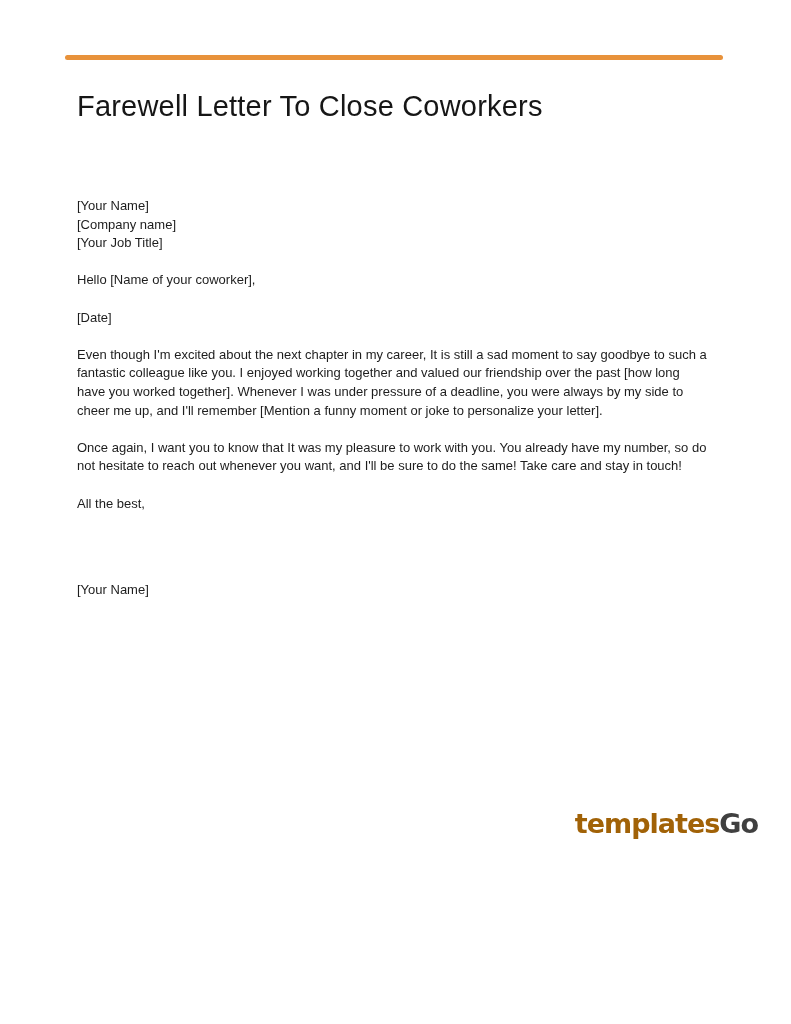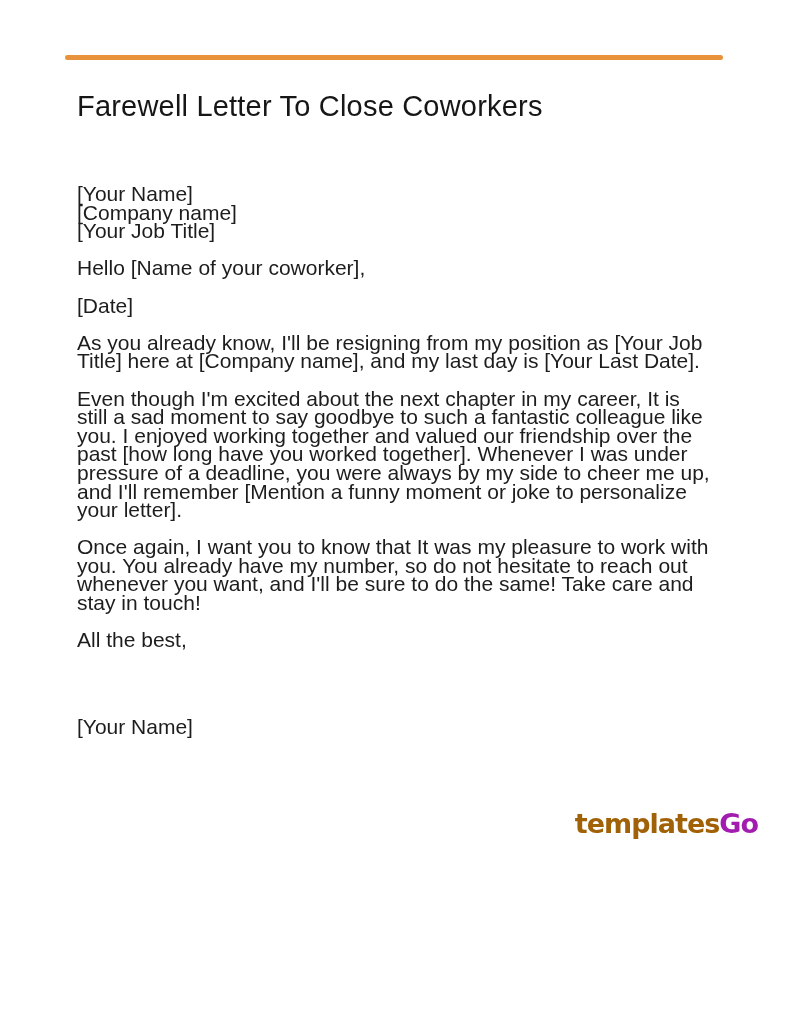--- a/index.html
+++ b/index.html
@@ -31,23 +31,23 @@
     margin: 0;
     font-size: 29px;
     font-weight: 400;
     letter-spacing: 0.2px;
     line-height: 1.1;
     color: #161616;
   }
   .letter {
     position: absolute;
     left: 77px;
-    top: 185px;
+    top: 197px;
     width: 634px;
-    font-size: 21px;
+    font-size: 13px;
     line-height: 18.6px;
     color: #1d1d1d;
   }
   .letter .block {
     margin: 0 0 18.6px 0;
   }
   .letter .line {
     margin: 0;
   }
   .letter .signature {
@@ -59,21 +59,21 @@
     right: 33px;
     bottom: 47px;
     font-family: "DejaVu Sans", sans-serif;
     font-weight: 700;
     font-size: 27px;
     letter-spacing: -1px;
     line-height: 1;
     white-space: nowrap;
   }
   .brand-logo .dark  { color: #a16207; }
-  .brand-logo .green { color: #a21caf; }
+  .brand-logo .green { color: #404040; }
 </style>
 </head>
 <body>
 
 <div class="page">
 
   <div class="accent-bar"></div>
 
   <h1 class="doc-title">Farewell Letter To Close Coworkers</h1>
 
@@ -82,21 +82,20 @@
     <div class="block">
       <p class="line">[Your Name]</p>
       <p class="line">[Company name]</p>
       <p class="line">[Your Job Title]</p>
     </div>
 
     <p class="block">Hello [Name of your coworker],</p>
 
     <p class="block">[Date]</p>
 
-    <p class="block">As you already know, I'll be resigning from my position as [Your Job Title] here at [Company name], and my last day is [Your Last Date].</p>
 
     <p class="block">Even though I'm excited about the next chapter in my career, It is still a sad moment to say goodbye to such a fantastic colleague like you. I enjoyed working together and valued our friendship over the past [how long have you worked together]. Whenever I was under pressure of a deadline, you were always by my side to cheer me up, and I'll remember [Mention a funny moment or joke to personalize your letter].</p>
 
     <p class="block">Once again, I want you to know that It was my pleasure to work with you. You already have my number, so do not hesitate to reach out whenever you want, and I'll be sure to do the same! Take care and stay in touch!</p>
 
     <p class="block">All the best,</p>
 
     <p class="block signature">[Your Name]</p>
 
   </div>

